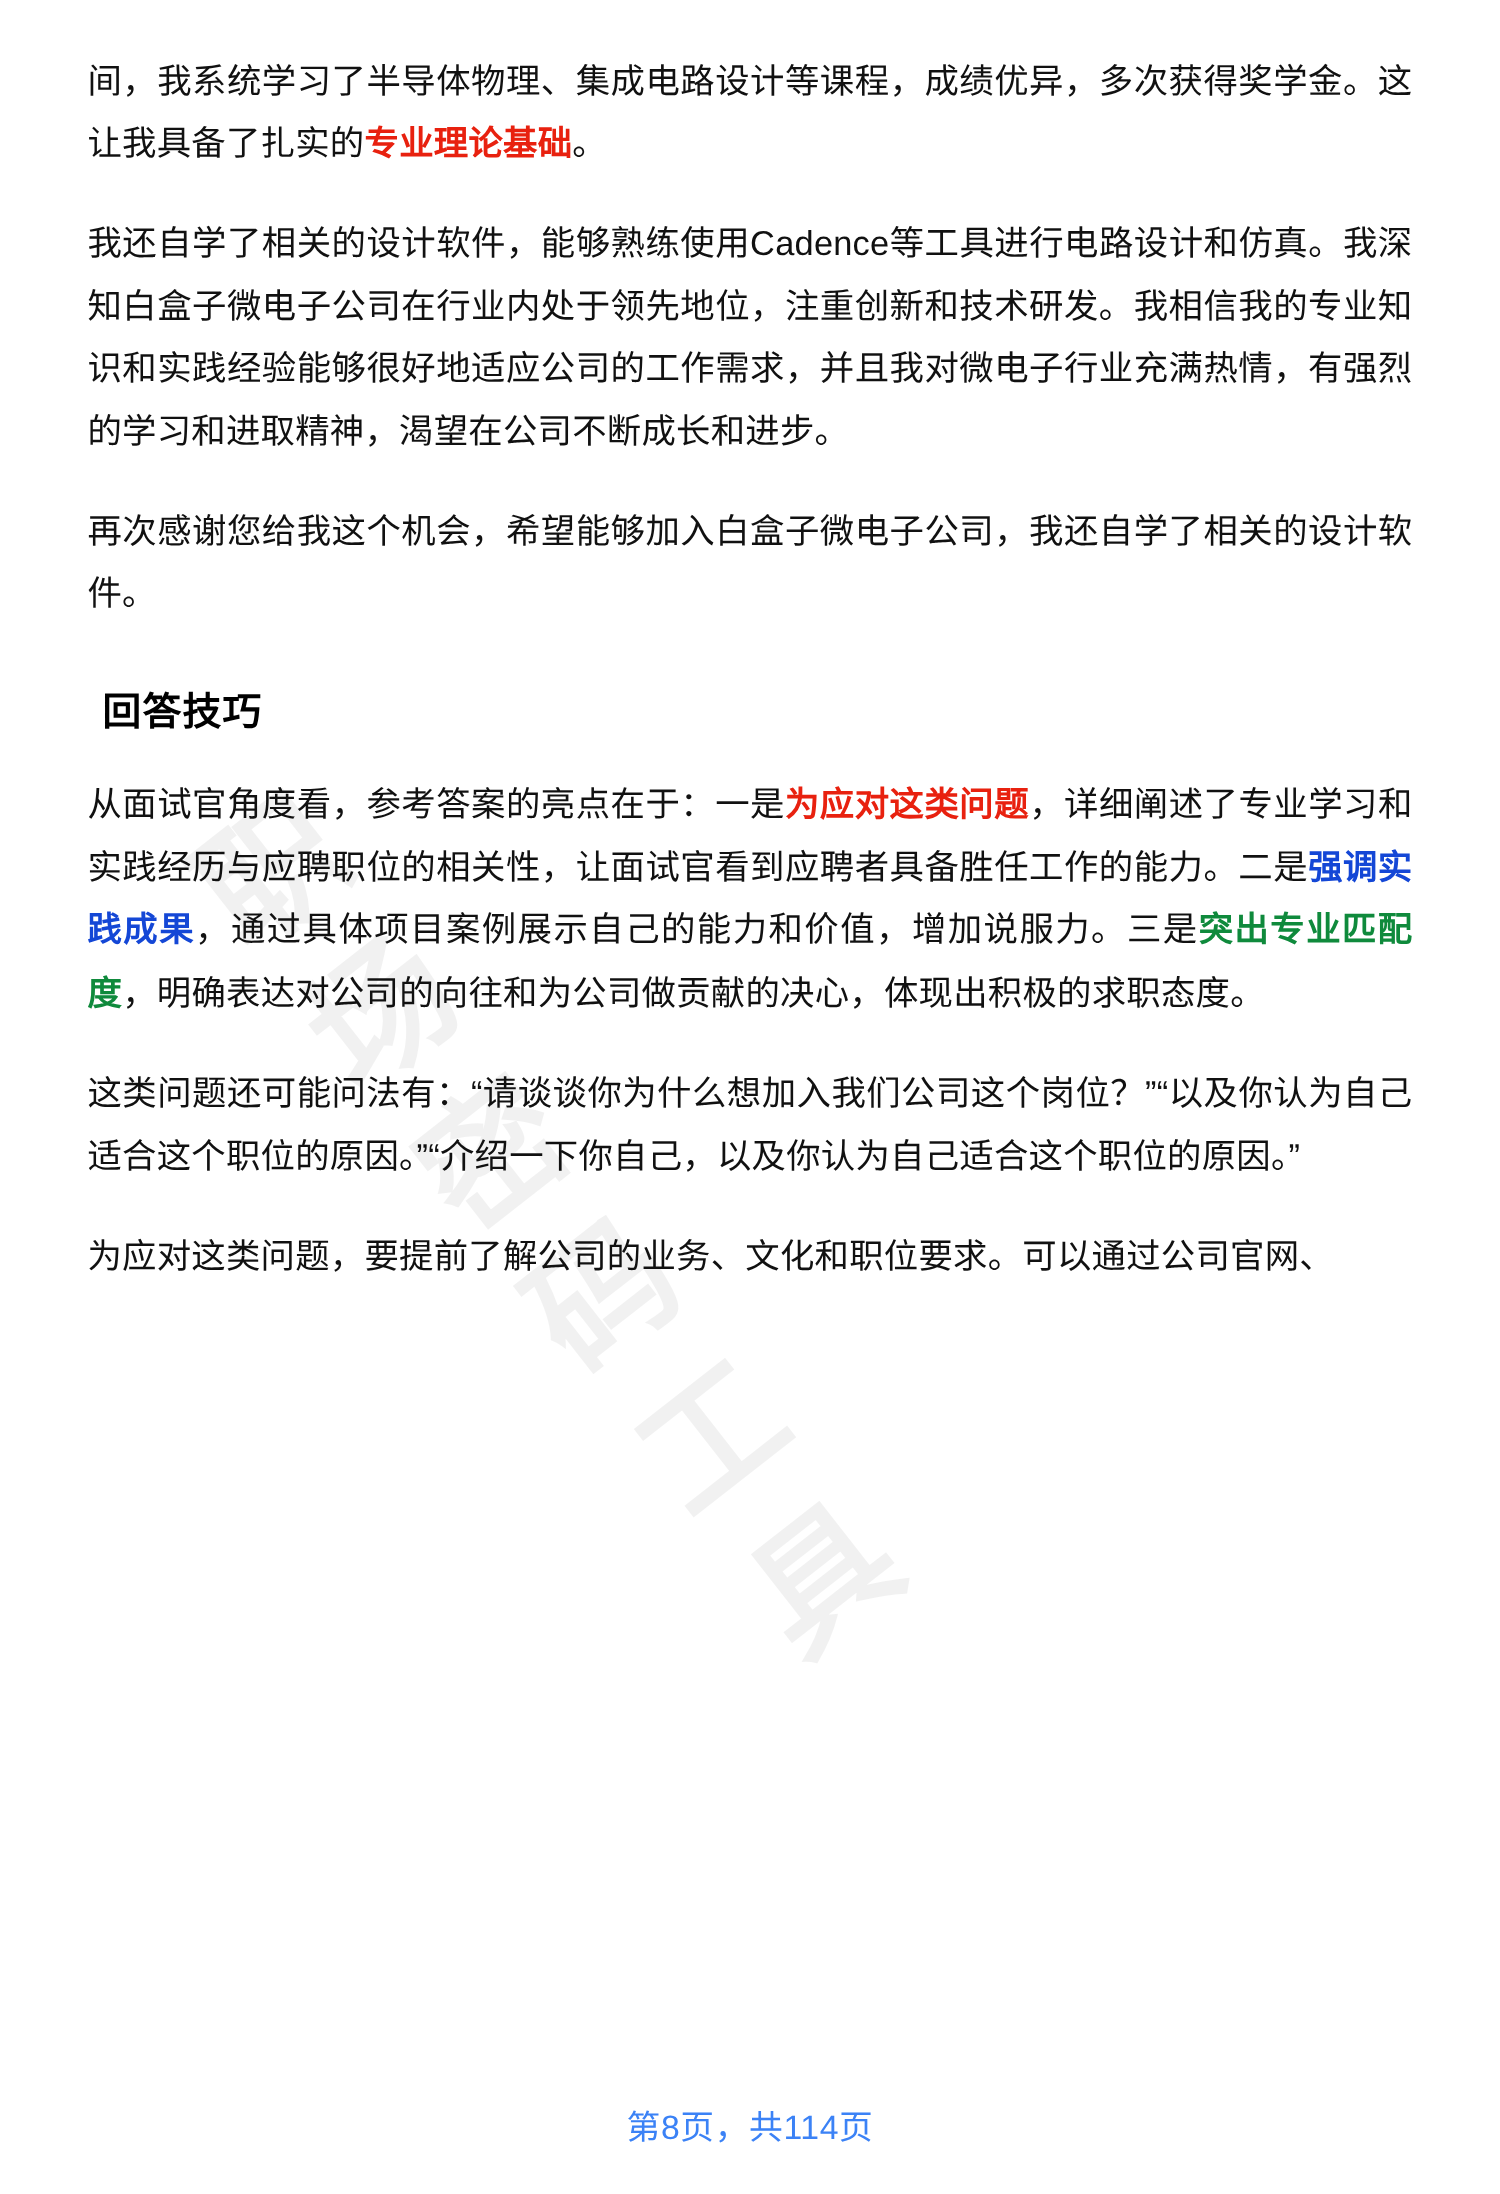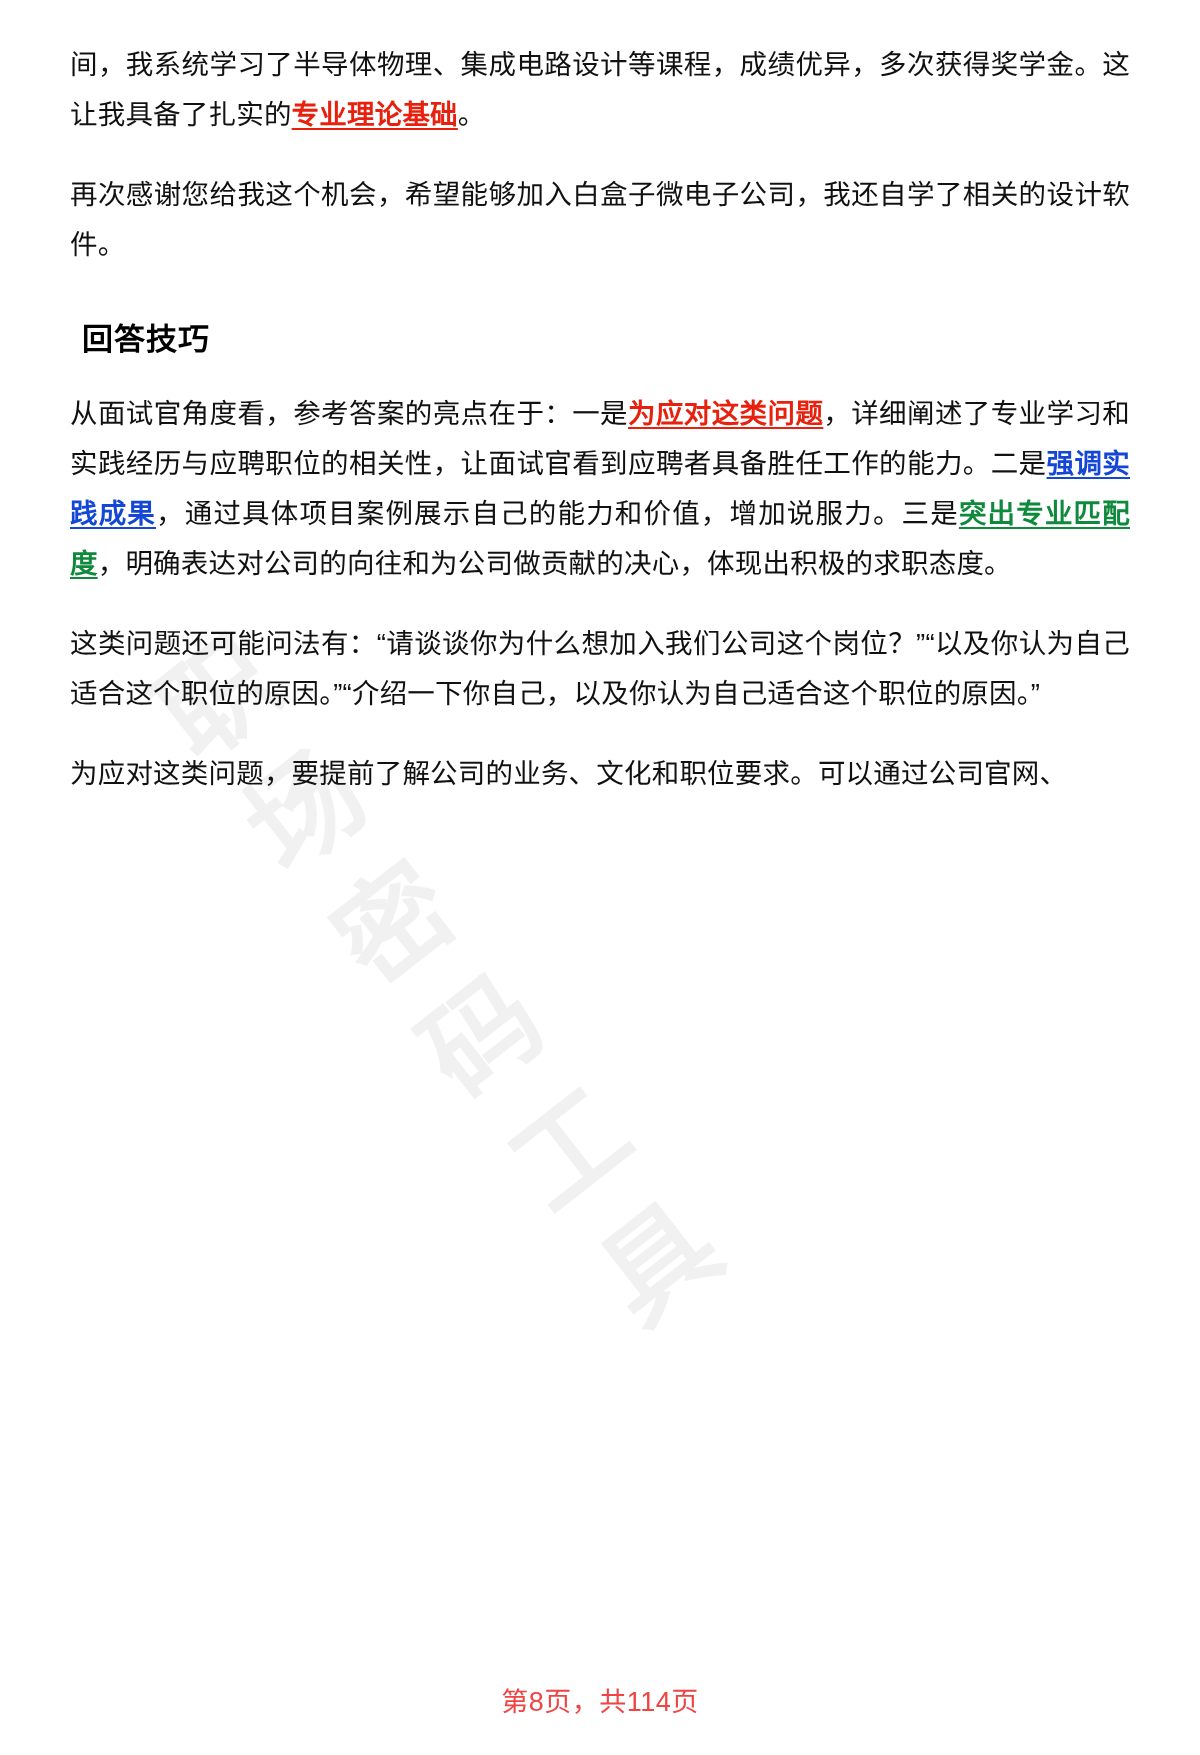--- a/index.html
+++ b/index.html
@@ -58,54 +58,54 @@
   }
   h2.heading {
     margin: 44px 0 30px 12px;
     font-size: 31px;
     font-weight: 700;
     letter-spacing: 1px;
     color: #000000;
   }
   .hl {
     font-weight: 700;
-    text-decoration: underline;
     text-underline-offset: 4px;
     text-decoration-thickness: 2px;
   }
   .hl-red { color: #e8210f; }
   .hl-blue { color: #1447d6; }
   .hl-green { color: #0f8a3c; }
   .footer {
     position: absolute;
     left: 0;
     right: 0;
     bottom: 36px;
     text-align: center;
     font-size: 27px;
-    color: #ef4444;
+    color: #3b82f6;
     letter-spacing: 0.5px;
     z-index: 1;
   }
 </style>
 </head>
 <body>
 
 <div class="page">
 
   <div class="watermark" id="watermark">职
 场
 密
 码
 工
 具</div>
 
   <div class="content">
     <div id="paras-top">
         <p class="para first">间，我系统学习了半导体物理、集成电路设计等课程，成绩优异，多次获得奖学金。这让我具备了扎实的<span class="hl hl-red">专业理论基础</span>。</p>
+        <p class="para">我还自学了相关的设计软件，能够熟练使用Cadence等工具进行电路设计和仿真。我深知白盒子微电子公司在行业内处于领先地位，注重创新和技术研发。我相信我的专业知识和实践经验能够很好地适应公司的工作需求，并且我对微电子行业充满热情，有强烈的学习和进取精神，渴望在公司不断成长和进步。</p>
         <p class="para">再次感谢您给我这个机会，希望能够加入白盒子微电子公司，我还自学了相关的设计软件。</p>
       </div>
 
     <h2 class="heading">回答技巧</h2>
 
     <div id="paras-bottom">
         <p class="para">从面试官角度看，参考答案的亮点在于：一是<span class="hl hl-red">为应对这类问题</span>，详细阐述了专业学习和实践经历与应聘职位的相关性，让面试官看到应聘者具备胜任工作的能力。二是<span class="hl hl-blue">强调实践成果</span>，通过具体项目案例展示自己的能力和价值，增加说服力。三是<span class="hl hl-green">突出专业匹配度</span>，明确表达对公司的向往和为公司做贡献的决心，体现出积极的求职态度。</p>
         <p class="para">这类问题还可能问法有：“请谈谈你为什么想加入我们公司这个岗位？”“以及你认为自己适合这个职位的原因。”“介绍一下你自己，以及你认为自己适合这个职位的原因。”</p>
         <p class="para">为应对这类问题，要提前了解公司的业务、文化和职位要求。可以通过公司官网、</p>
       </div>

